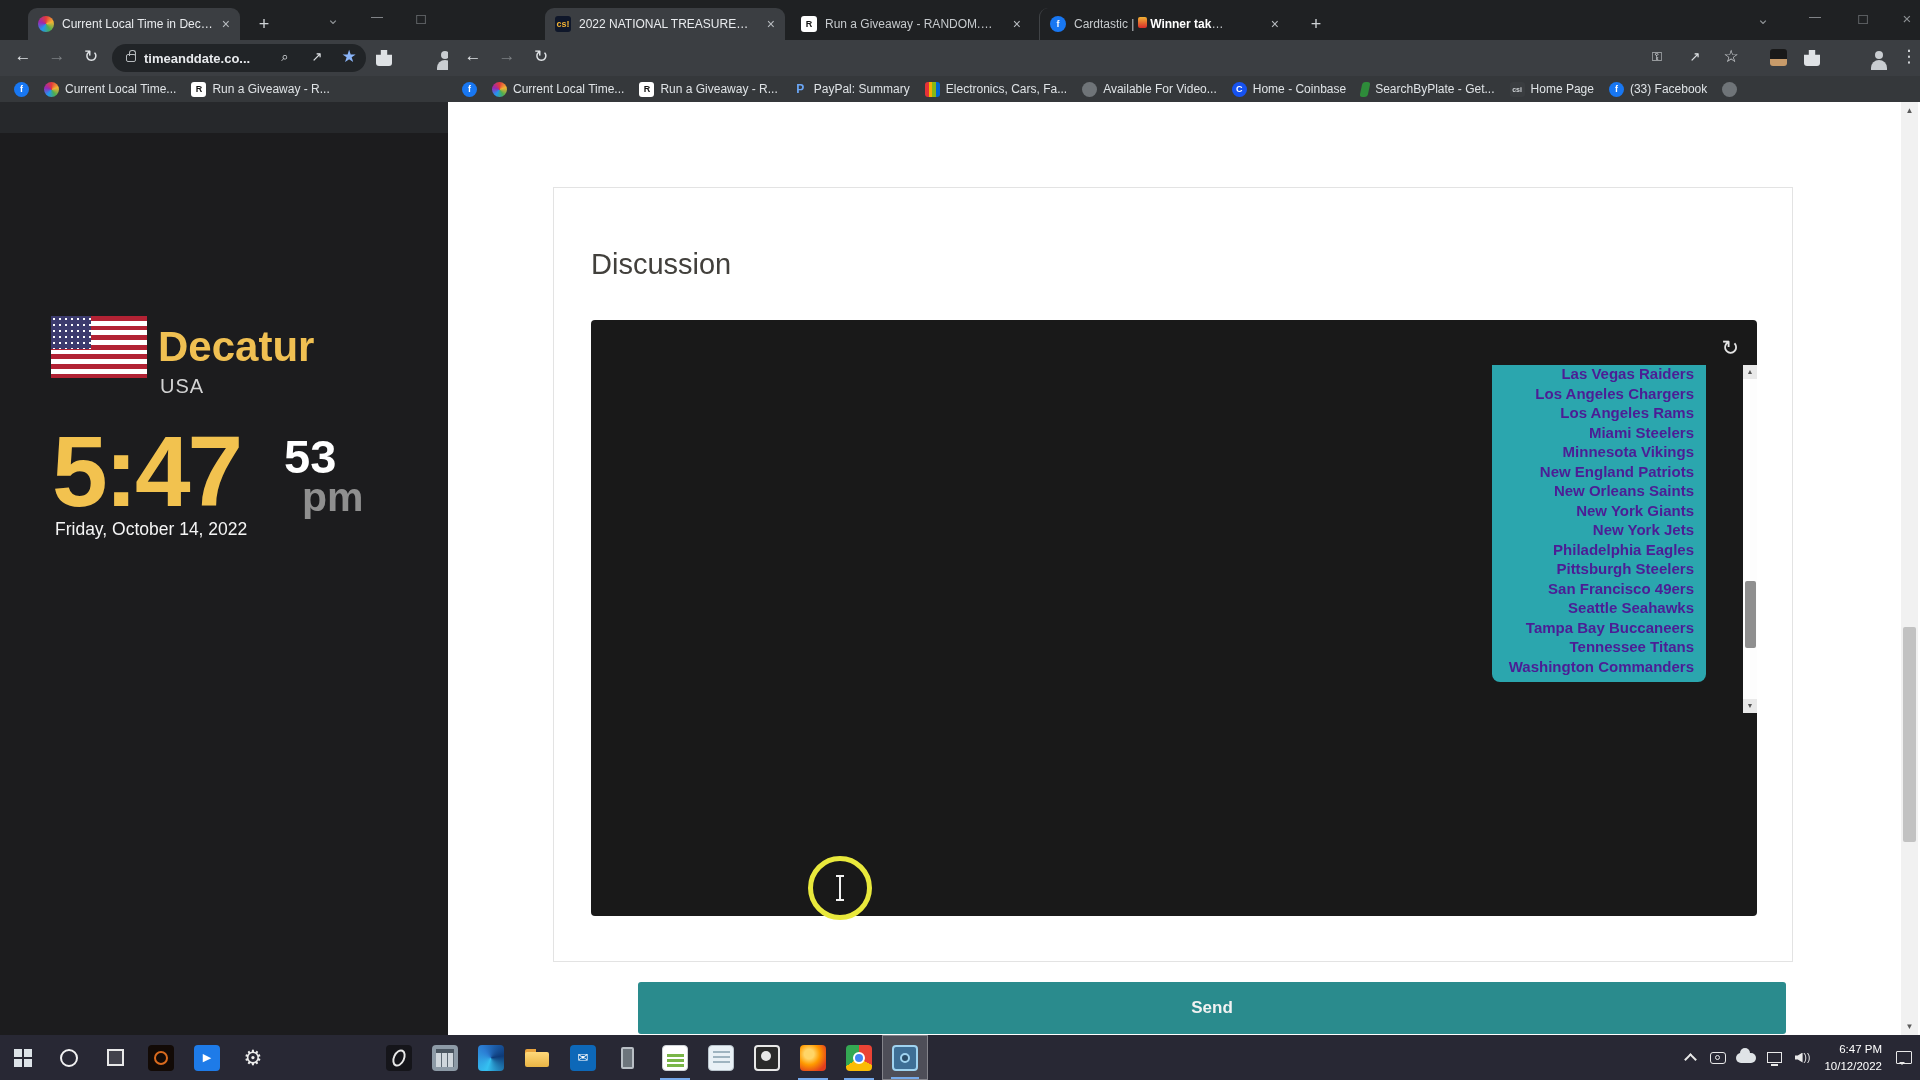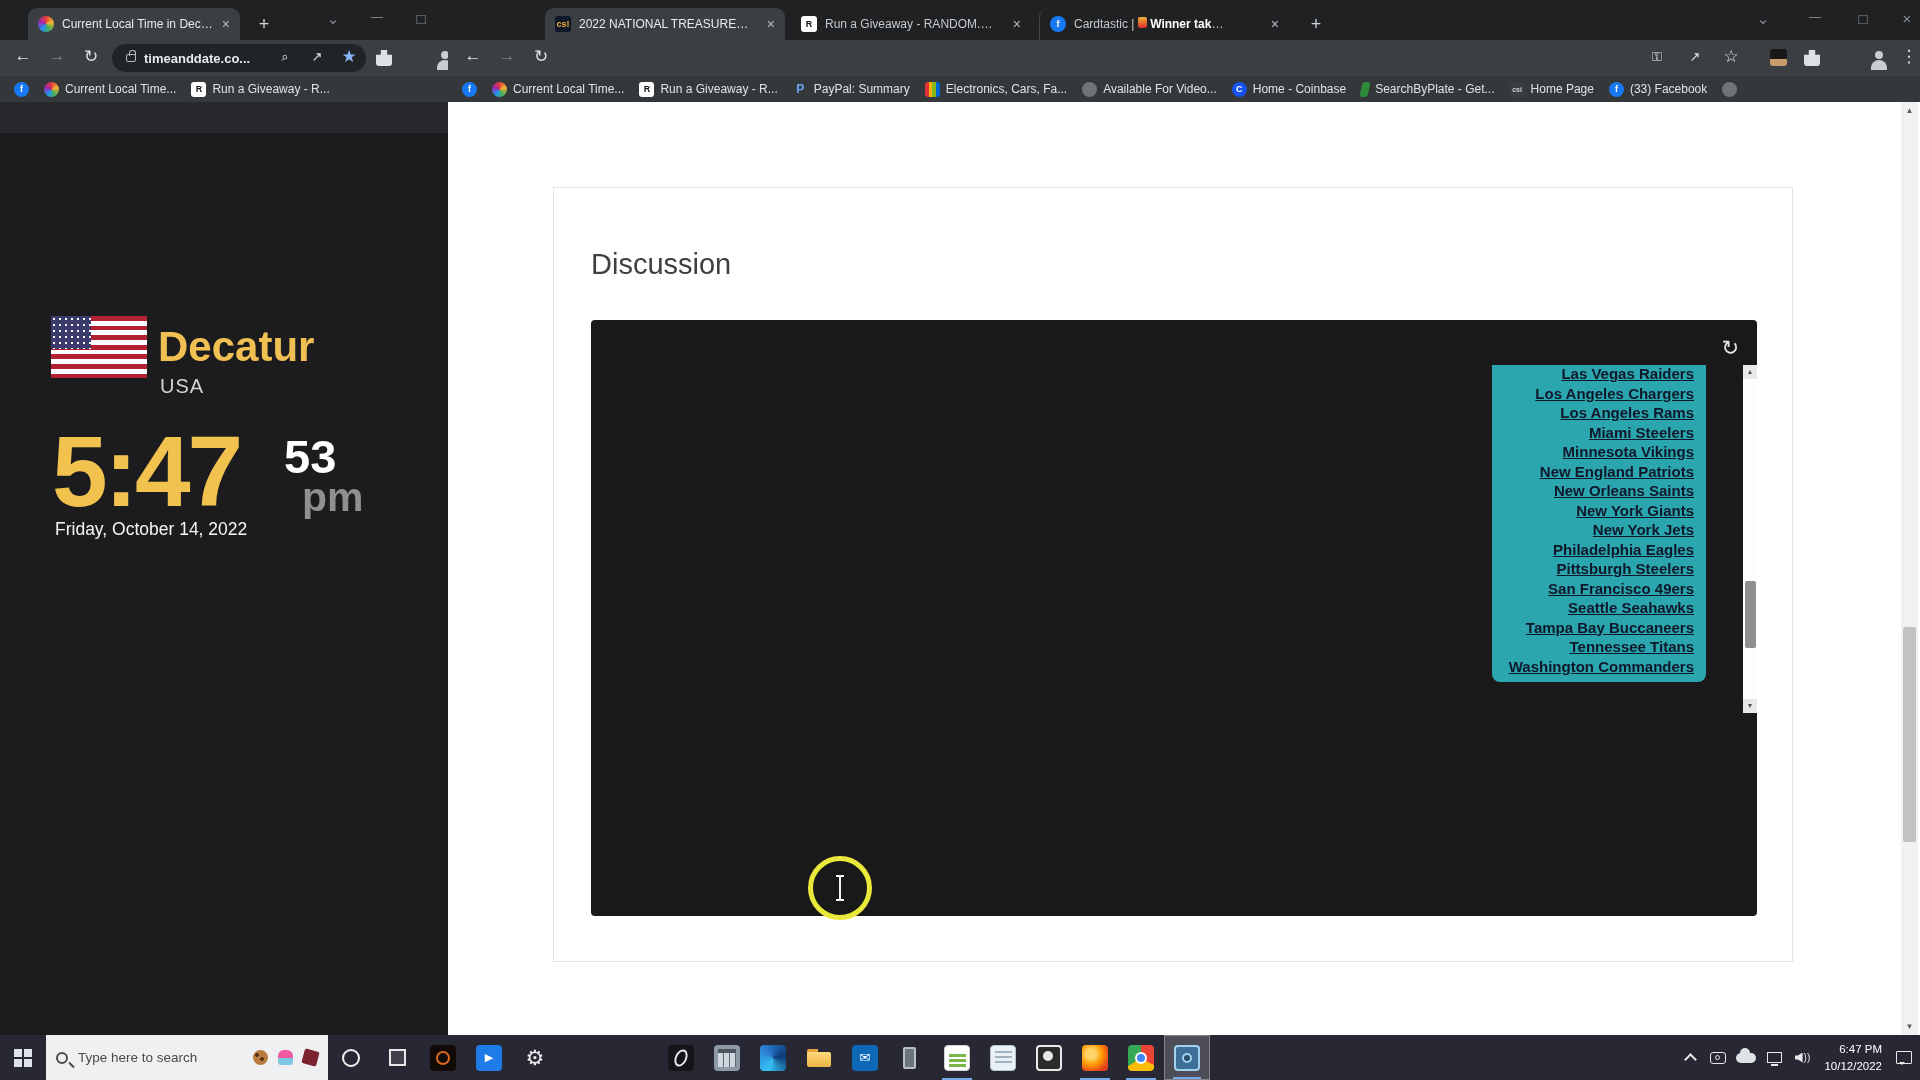--- a/index.html
+++ b/index.html
@@ -240,21 +240,21 @@
     <div class="pscroll">
       <span class="ar" style="top:0">▲</span>
       <span class="ar" style="bottom:0">▼</span>
       <span class="pthumb"></span>
     </div>
     <div class="card">
       <div class="h1">Discussion</div>
       <div class="chat">
         <span class="refresh">↻</span>
         <div class="viewport">
-          <div class="bubble" id="bubble" style="background: rgb(43, 166, 174); color: #0f172a; text-decoration: underline;">
+          <div class="bubble" id="bubble" style="background: rgb(43, 166, 174); color: #4c1d95;">
             <div>Las Vegas Raiders</div>
             <div>Los Angeles Chargers</div>
             <div>Los Angeles Rams</div>
             <div>Miami Steelers</div>
             <div>Minnesota Vikings</div>
             <div>New England Patriots</div>
             <div>New Orleans Saints</div>
             <div>New York Giants</div>
             <div>New York Jets</div>
             <div>Philadelphia Eagles</div>
@@ -267,41 +267,37 @@
           </div>
         </div>
         <div class="cscroll">
           <span class="up">▲</span>
           <span class="dn">▼</span>
           <span class="cthumb"></span>
         </div>
         <div class="ring">
           <span class="ibeam"></span>
         </div>
+        <div class="send" id="sendbtn" style="background: rgb(42, 139, 141);">
+          <span>Send</span>
+        </div>
       </div>
     </div>
   </div>
 </div>
 
 <div class="taskbar">
   <div class="tile">
       <span class="startgrid">
         <span></span>
         <span></span>
         <span></span>
         <span></span>
       </span>
     </div>
-  <div class="sbox">
-    <span class="q"></span>
-    <span class="txt">Type here to search</span>
-    <span class="emo" style="background:radial-gradient(circle 2px at 4px 5px,#5a3218 2px,transparent 2px),radial-gradient(circle 2px at 9px 9px,#5a3218 2px,transparent 2px),#b97a3e"></span>
-    <span class="emo" style="background:linear-gradient(#ef5aa0 55%,#7ec8e3 55%);border-radius:40% 40% 20% 20%"></span>
-    <span class="emo" style="background:#7b2430;border-radius:2px;transform:rotate(15deg)"></span>
-  </div>
   <div class="tile">
       <span style="width:18px;height:18px;border:2.5px solid #f2f2f2;border-radius:50%"></span>
     </div>
   <div class="tile">
       <span style="width:17px;height:17px;border:2px solid #e8e8e8;background:rgba(255,255,255,.12)"></span>
     </div>
   <div class="tile">
       <span class="appsq" style="background:#120a06">
         <span class="ab" style="left:6px;top:6px;width:14px;height:14px;border:2.5px solid #d96a1e;border-radius:50%"></span>
       </span>

